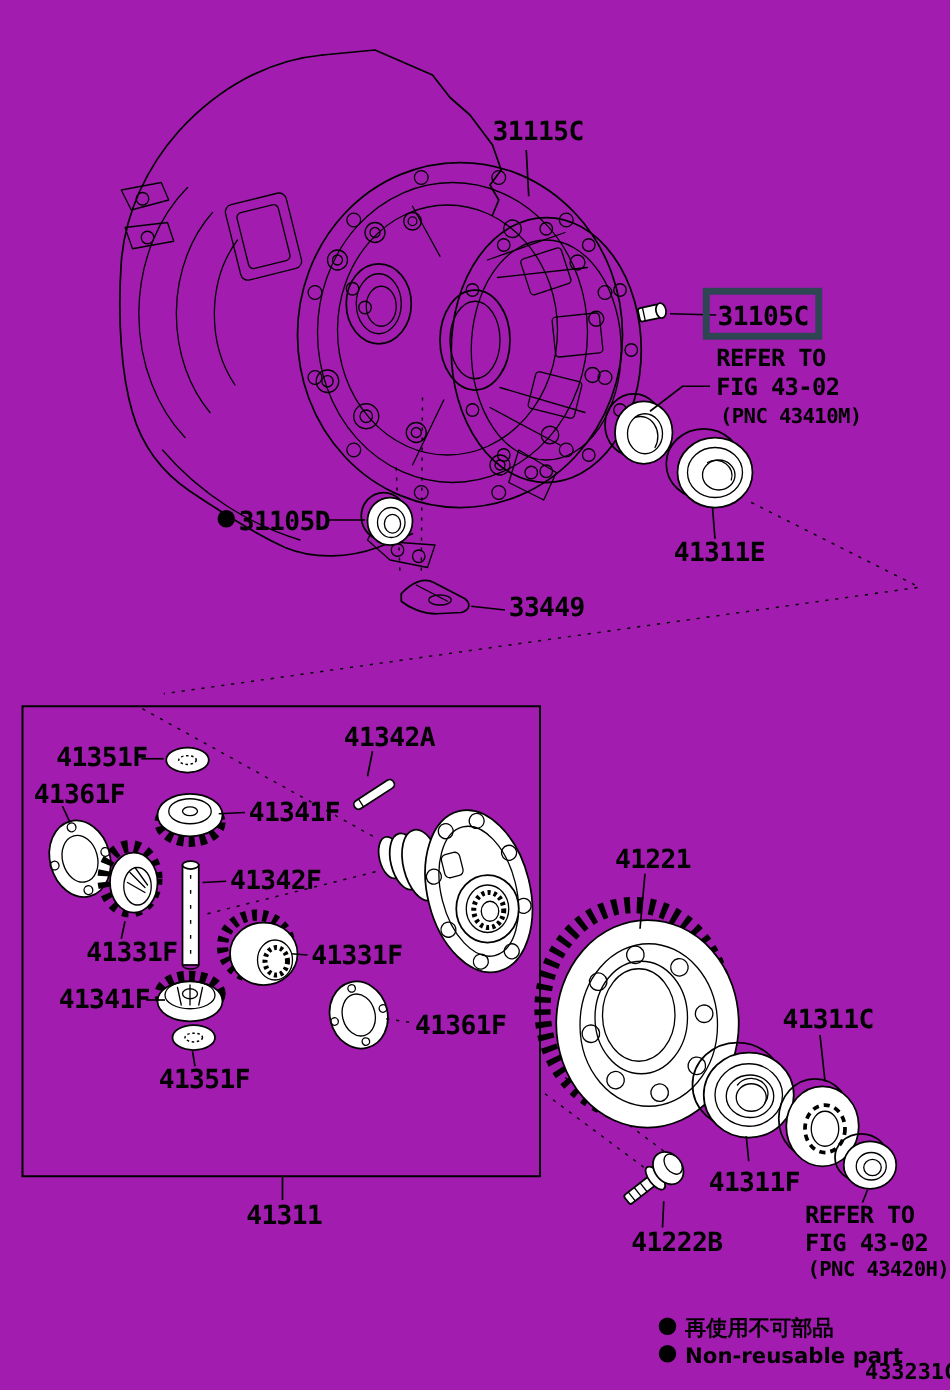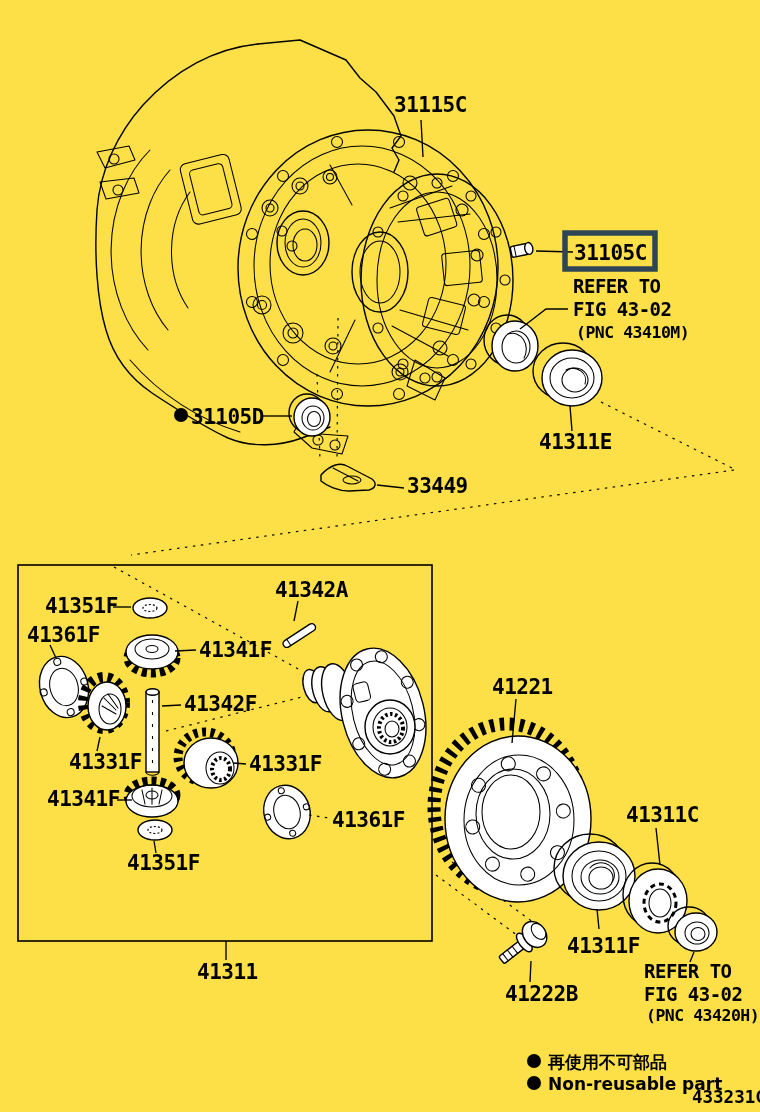--- a/index.html
+++ b/index.html
@@ -1,16 +1,16 @@
 <!DOCTYPE html>
 <html><head>
 <meta charset="utf-8">
 <style>
   html,body{margin:0;padding:0;background:#ffffff;}
-  .stage{position:relative;width:760px;height:1112px;background:#fde047;overflow:hidden;}
+  .stage{position:relative;width:760px;height:1112px;background:#a21caf;overflow:hidden;}
   svg{position:absolute;left:0;top:0;}
   svg text{font-family:"DejaVu Sans Mono","Liberation Mono",monospace;font-weight:700;fill:#000;}
   .pt{font-size:21px;letter-spacing:-0.5px;}
   .rf{font-size:19px;letter-spacing:-0.5px;}
   .pn{font-size:16.5px;letter-spacing:-0.5px;}
   .lg{font-size:17px;font-family:"DejaVu Sans","Liberation Sans",sans-serif;font-weight:600;}
   .fc{font-size:17.5px;}
   .ln{stroke:#000;stroke-width:1.4;fill:none;stroke-linecap:round;stroke-linejoin:round;}
   .tn{stroke:#000;stroke-width:1.05;fill:none;stroke-linecap:round;stroke-linejoin:round;}
   .wh{fill:#fff;stroke:#000;stroke-width:1.4;}

